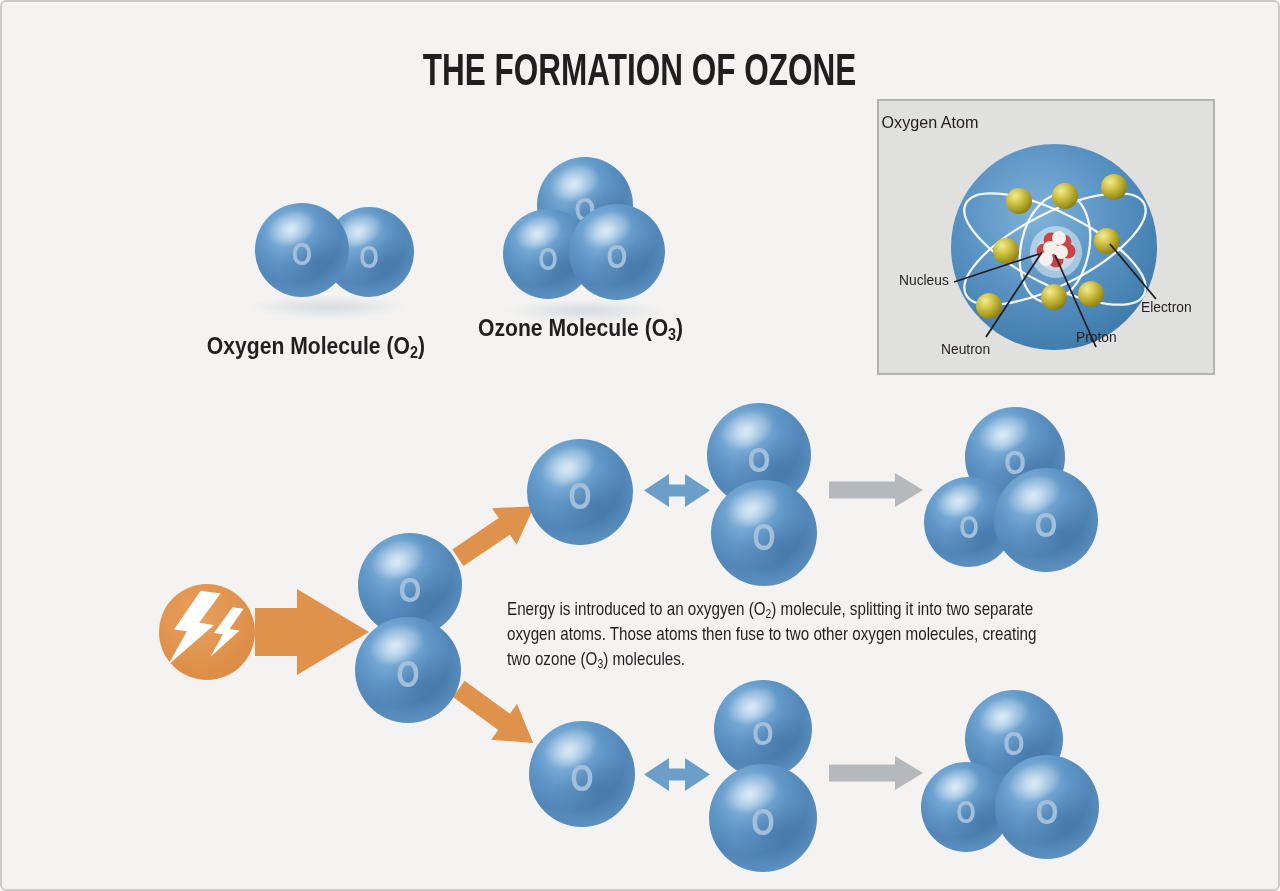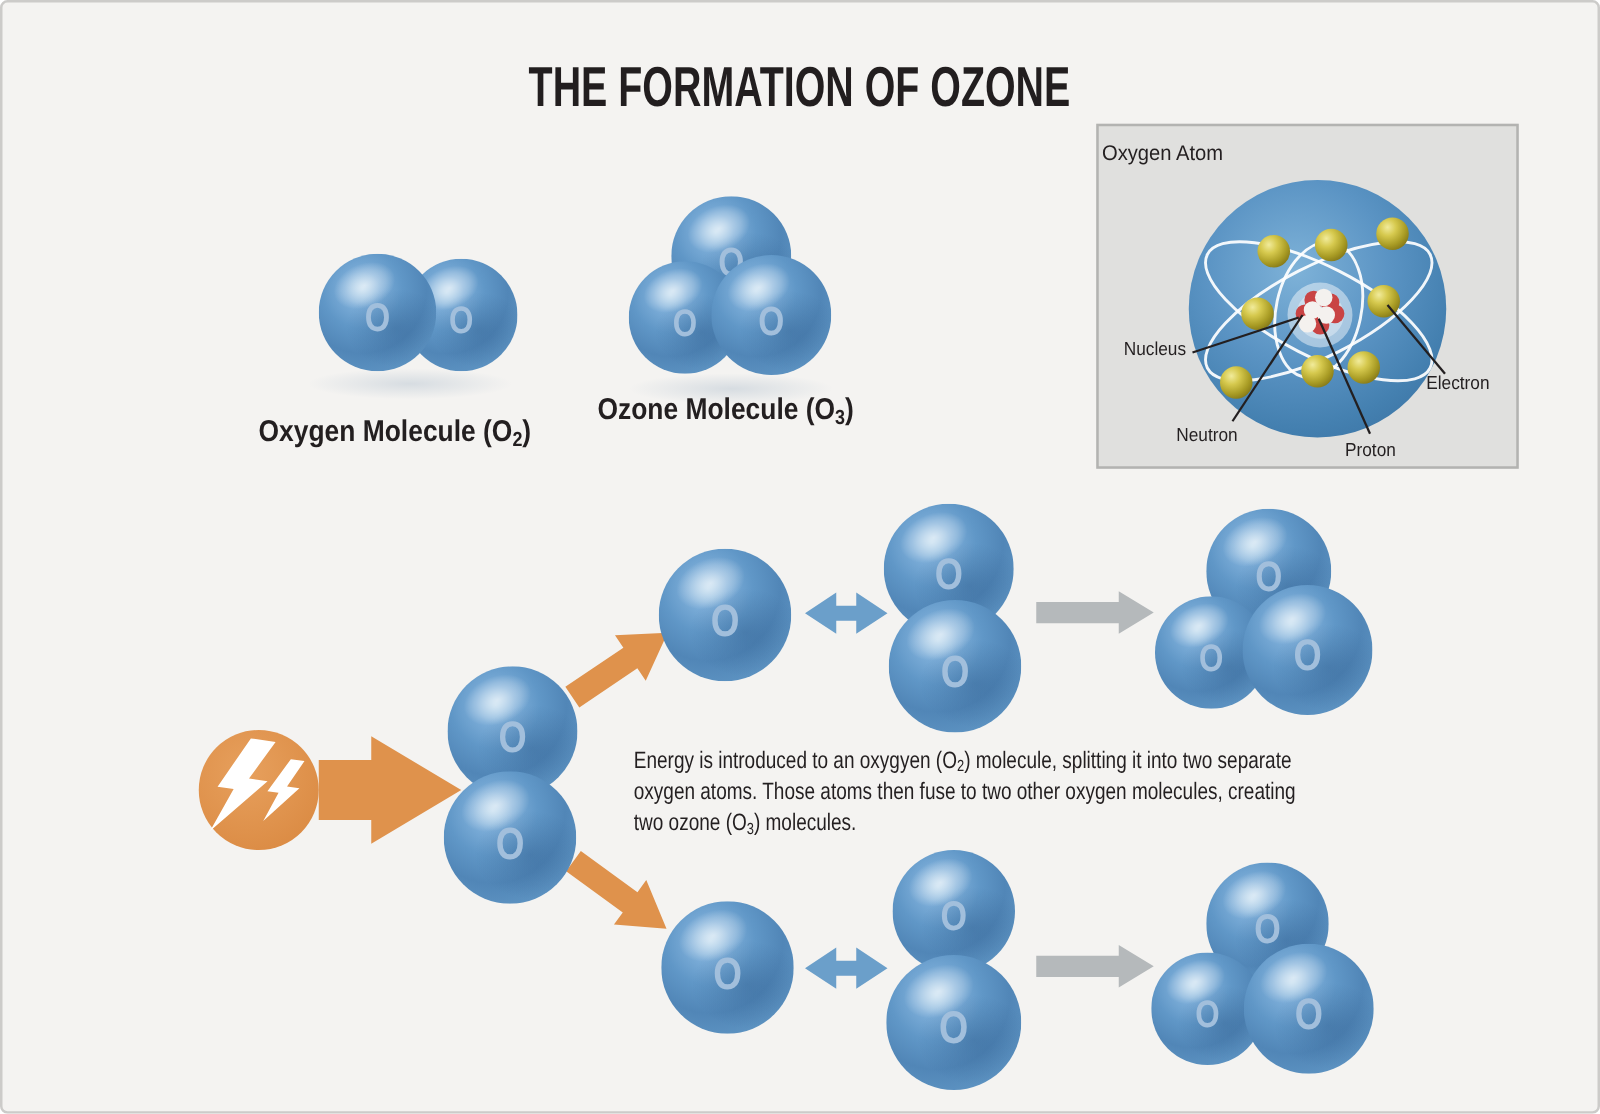--- a/index.html
+++ b/index.html
@@ -131,21 +131,21 @@
       <g stroke="#231f20" stroke-width="1.8">
         <line x1="75" y1="181" x2="160" y2="153"></line>
         <line x1="107" y1="236" x2="163" y2="151"></line>
         <line x1="217" y1="246" x2="176" y2="154"></line>
         <line x1="277" y1="198" x2="231" y2="143"></line>
       </g>
     </svg>
     <div class="inset-title"><span class="cond">Oxygen Atom</span></div>
     <div class="atom-label" style="left:10px;top:170px;width:64px;text-align:right"><span class="cond">Nucleus</span></div>
     <div class="atom-label" style="left:62px;top:239px"><span class="cond">Neutron</span></div>
-    <div class="atom-label" style="left:197px;top:251px"><span class="cond">Proton</span></div>
+    <div class="atom-label" style="left:197px;top:227px"><span class="cond">Proton</span></div>
     <div class="atom-label" style="left:262px;top:197px"><span class="cond">Electron</span></div>
   </div>
 
   <div class="energy">
     <svg width="96" height="96" viewBox="0 0 96 96">
       <g fill="#ffffff" transform="rotate(8 48 48)">
         <polygon points="36,8 15,50 28,50 14,86 54,40 39,40 56,8"></polygon>
         <polygon points="70,20 55,48 64,48 55,72 80,42 70,42 81,20"></polygon>
       </g>
     </svg>

